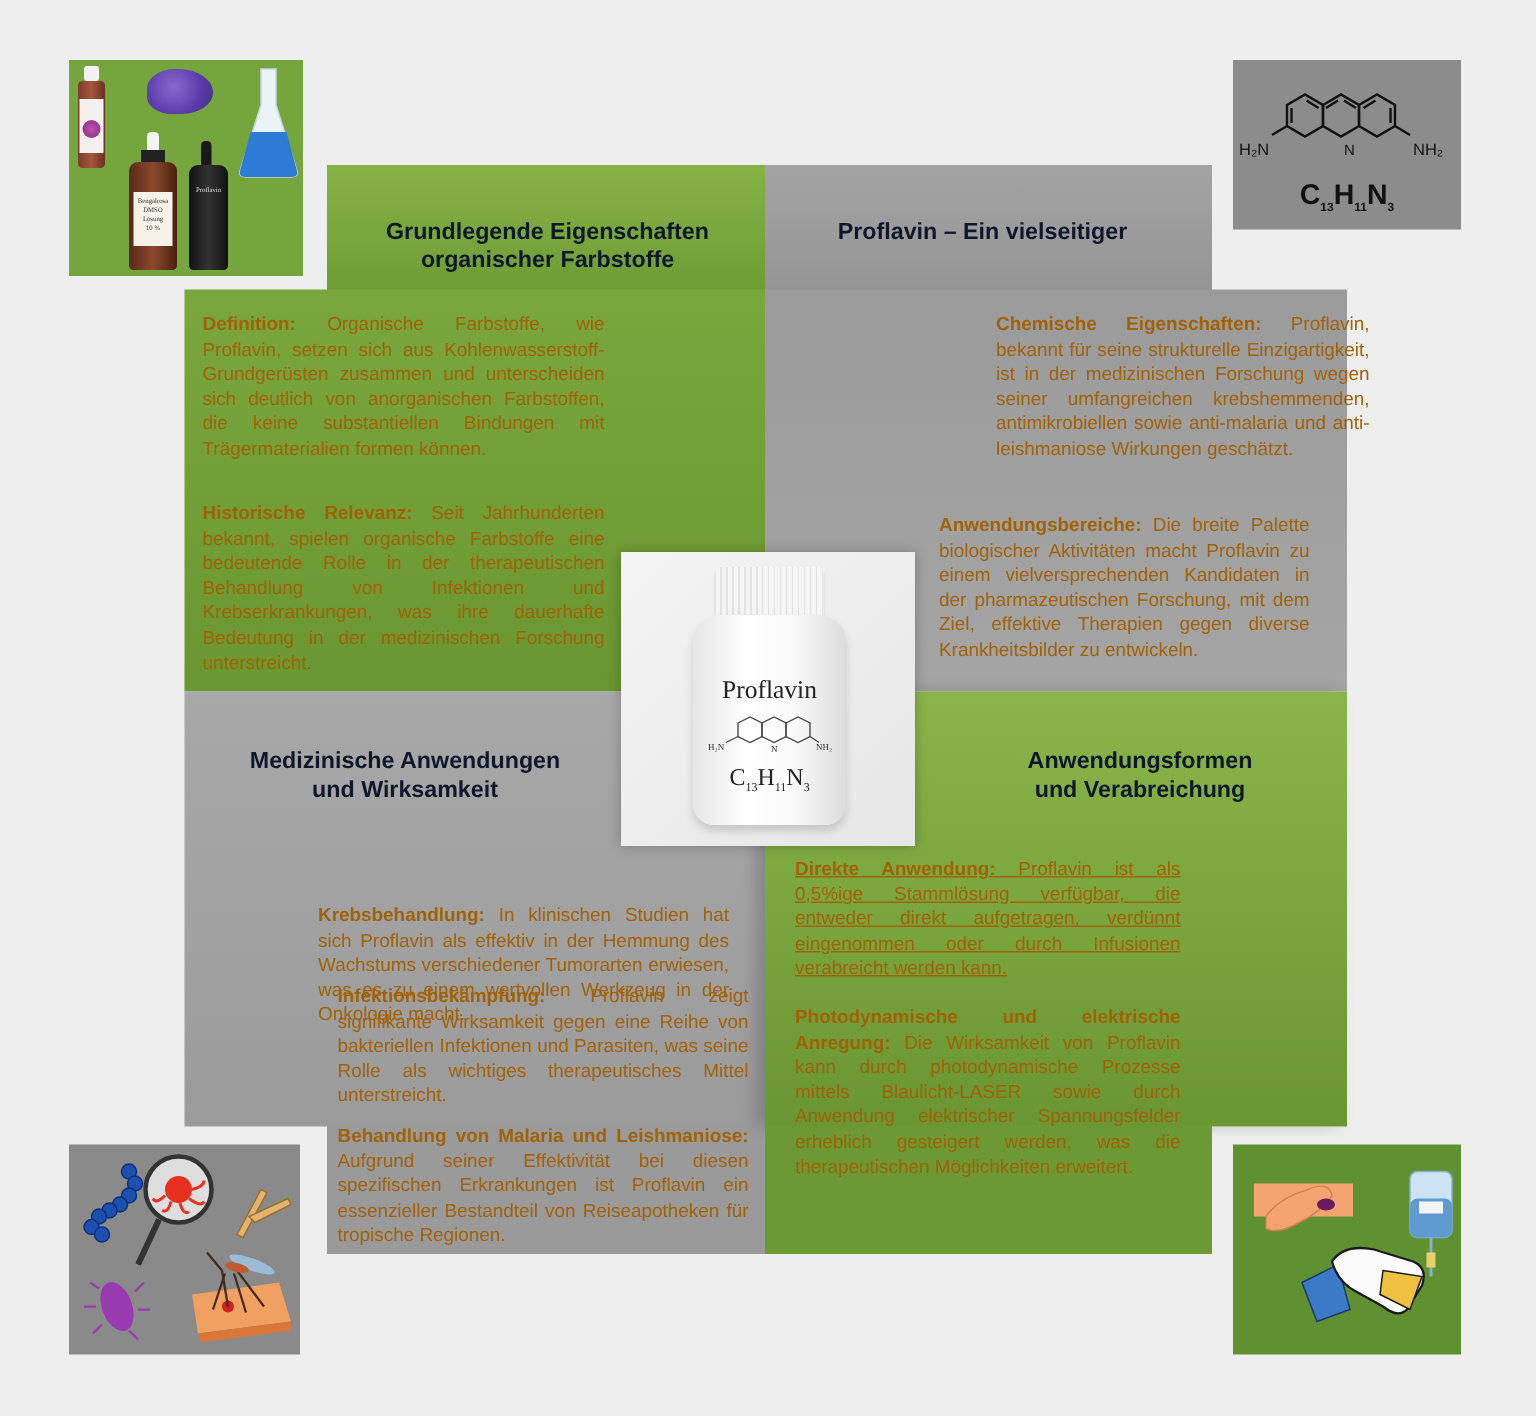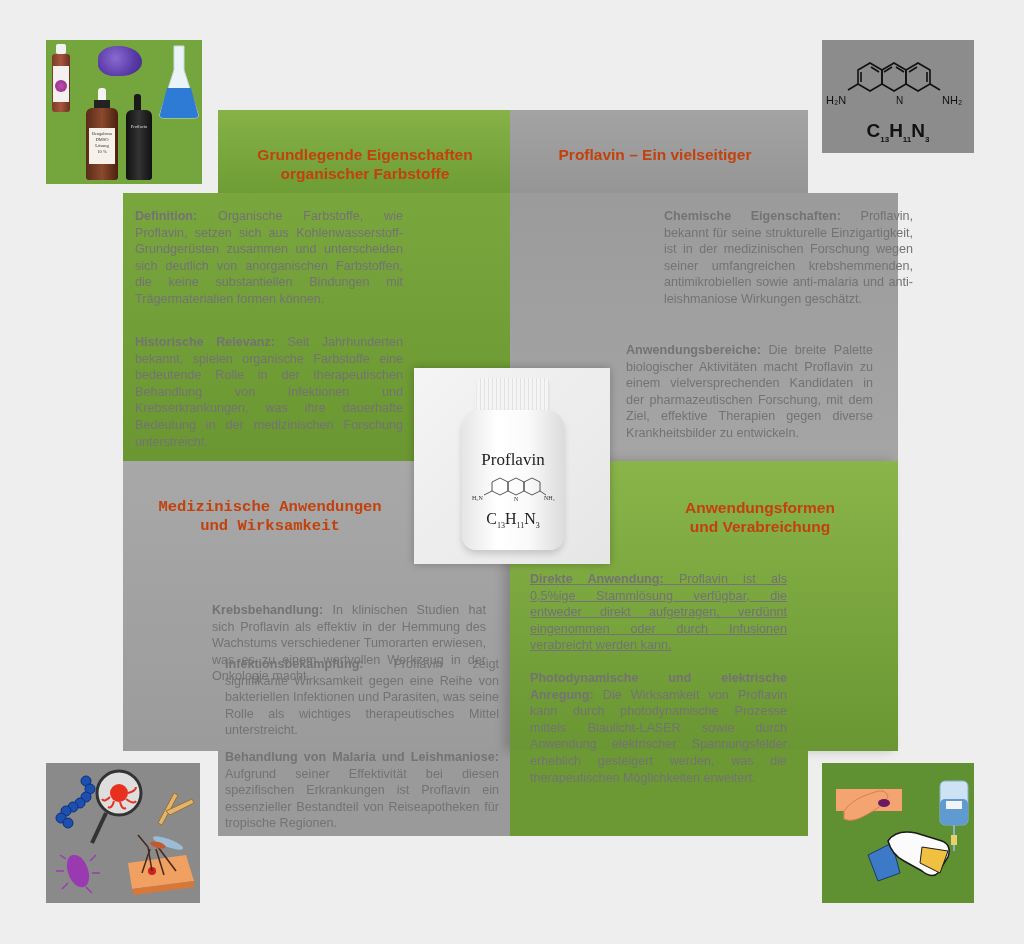--- a/index.html
+++ b/index.html
@@ -2,22 +2,22 @@
 <html><head>
 <meta charset="utf-8">
 <style>
   html,body{margin:0;padding:0;}
   body{width:1024px;height:944px;background:#efeeee;position:relative;overflow:hidden;font-family:"Liberation Sans","DejaVu Sans",sans-serif;color:#111;}
   .abs{position:absolute;}
   .green{background:linear-gradient(180deg,#86b247 0%,#6e9c35 100%);}
   .green2{background:linear-gradient(180deg,#8ab54a 0%,#6a9633 100%);}
   .grey{background:linear-gradient(180deg,#a3a3a3 0%,#959595 100%);}
   .grey2{background:linear-gradient(180deg,#a7a7a7 0%,#9a9a9a 100%);}
-  .title{position:absolute;font-weight:bold;font-size:15.5px;line-height:19px;text-align:center;color:#c2410c;}
-  .para{position:absolute;font-size:12.6px;line-height:16.6px;text-align:justify;color:#737373;}
+  .title{position:absolute;font-weight:bold;font-size:15.5px;line-height:19px;text-align:center;color:#0f172a;}
+  .para{position:absolute;font-size:12.6px;line-height:16.6px;text-align:justify;color:#a16207;}
   .para b{font-weight:bold;}
   .imgbox{position:absolute;}
   .shadow{box-shadow:-6px 0 10px rgba(0,0,0,0.18);}
 </style>
 </head>
 <body>
 
 <div class="abs green" style="left:218px;top:110px;width:292px;height:84px;"></div>
 <div class="abs grey" style="left:510px;top:110px;width:298px;height:84px;"></div>
 
@@ -31,21 +31,21 @@
 <div class="abs green2 shadow" style="left:510px;top:461px;width:388px;height:290px;"></div>
 <div class="abs" style="left:510px;top:750px;width:298px;height:86px;background:#6c9934;"></div>
 
 <div class="title" style="left:230px;top:145px;width:270px;">
   <div>Grundlegende Eigenschaften</div>
   <div>organischer Farbstoffe</div>
 </div>
 <div class="title" style="left:530px;top:145px;width:250px;">
   <div>Proflavin – Ein vielseitiger</div>
 </div>
-<div class="title" style="left:140px;top:498px;width:260px;font-family:Liberation Mono, monospace;">
+<div class="title" style="left:140px;top:498px;width:260px;">
   <div>Medizinische Anwendungen</div>
   <div>und Wirksamkeit</div>
 </div>
 <div class="title" style="left:640px;top:498px;width:240px;">
   <div>Anwendungsformen</div>
   <div>und Verabreichung</div>
 </div>
 
 <div class="para" style="left:135px;top:208px;width:268px;">
   <b>Definition:</b><span> Organische Farbstoffe, wie Proflavin, setzen sich aus Kohlenwasserstoff-Grundgerüsten zusammen und unterscheiden sich deutlich von anorganischen Farbstoffen, die keine substantiellen Bindungen mit Trägermaterialien formen können.</span>

